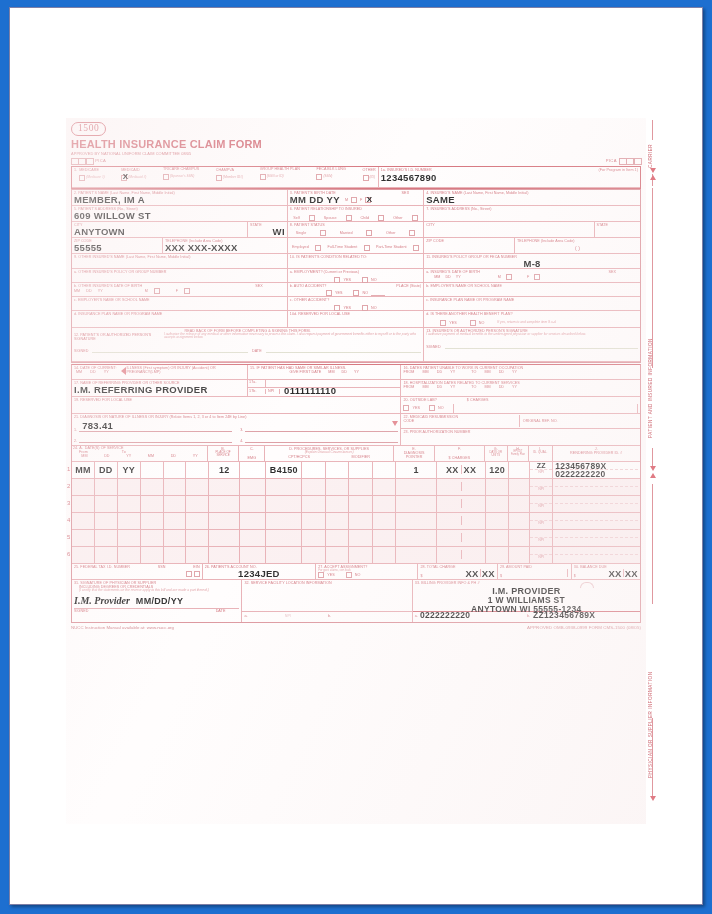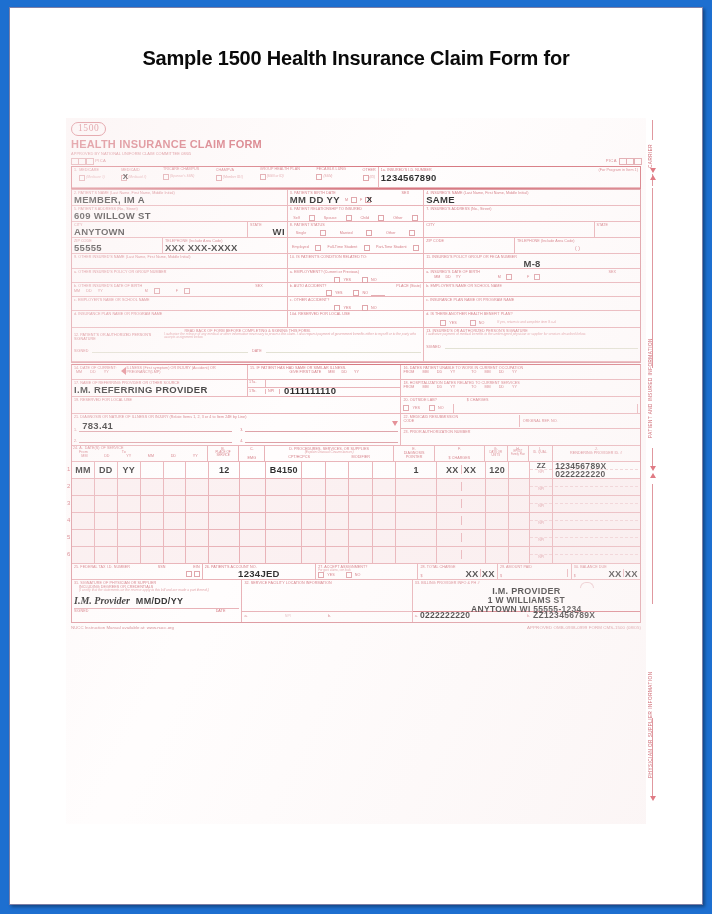--- a/index.html
+++ b/index.html
@@ -89,21 +89,20 @@
   .num{ position:absolute; left:-5px; top:4px; font-size:6px; color:#cf6b75; }
   .script{ font-family:"Liberation Serif", serif; font-style:italic; font-weight:bold; font-size:10px; color:#111; }
   .tiny-npi{ font-size:3.6px; color:#d98d95; }
 </style>
 </head>
 <body>
 
 <div class="outer-frame">
 
   <div class="page-title">
-    <div>Sample 1500 Health Insurance Claim Form for</div>
   </div>
 
   <div class="form">
 
     <div class="hdr">
       <div class="logo1500">1500</div>
       <div class="hicf">HEALTH INSURANCE CLAIM FORM</div>
       <div class="approved">APPROVED BY NATIONAL UNIFORM CLAIM COMMITTEE 08/05</div>
       <div class="pica-row">
         <div class="pica-group">

